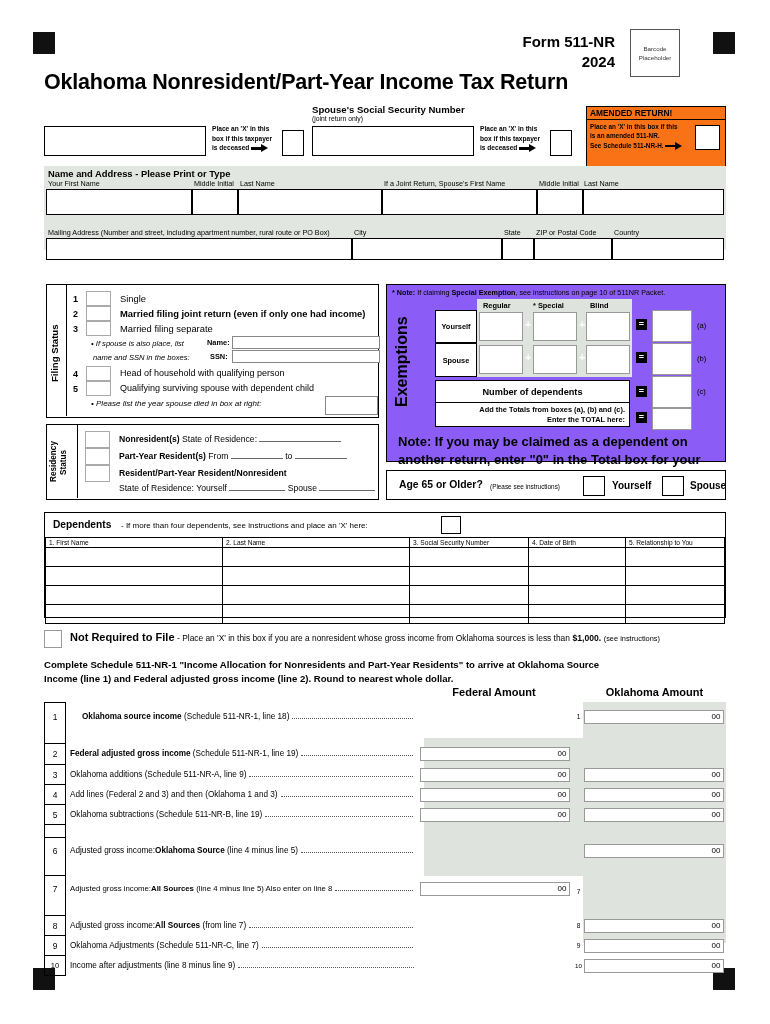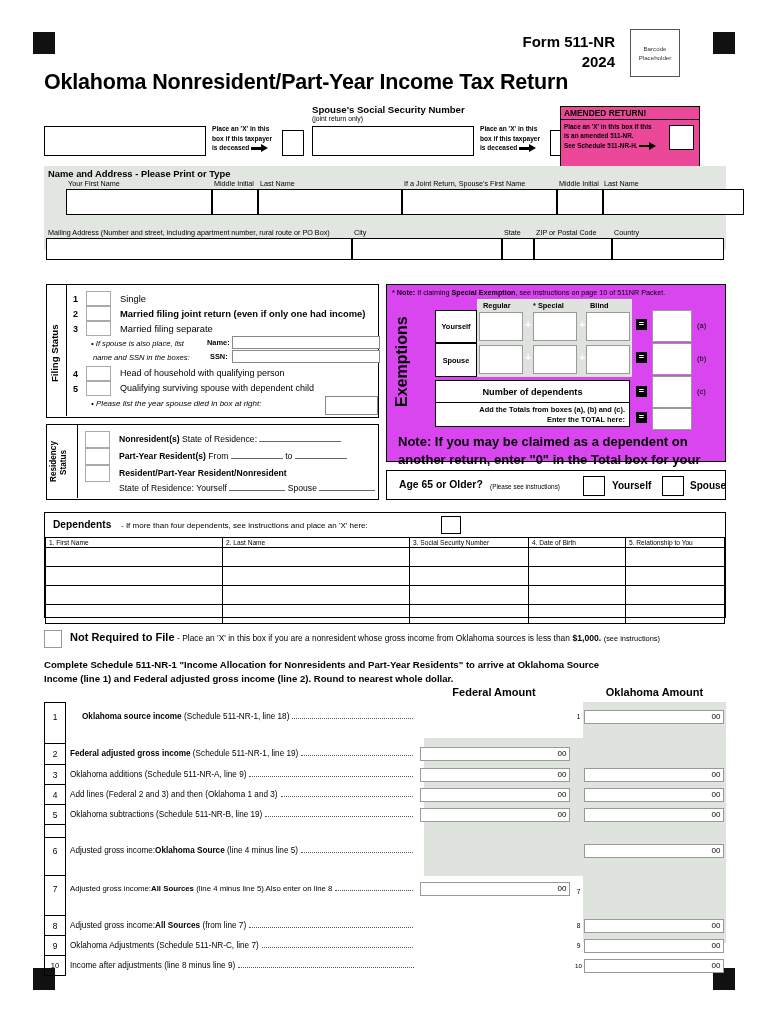--- a/index.html
+++ b/index.html
@@ -29,33 +29,33 @@
 
   
   .ssn-wrap{position:absolute;left:44px;top:108px;width:682px;height:50px;}
   .ssn-title{font-size:9.6px;font-weight:bold;}
   .ssn-sub{font-size:6.8px;}
   .dec{font-size:6.6px;font-weight:bold;line-height:1.45;}
   .arrow{display:inline-block;width:17px;height:5px;position:relative;vertical-align:middle;}
   .arrow:before{content:"";position:absolute;left:0;top:1.5px;width:11px;height:2.5px;background:#000;}
   .arrow:after{content:"";position:absolute;left:10px;top:-1.5px;border-left:7px solid #000;border-top:4.5px solid transparent;border-bottom:4.5px solid transparent;}
 
-  .amend{position:absolute;left:560px;top:106px;width:140px;height:63px;border:1.4px solid #000;background:#ec4899;box-sizing:border-box;}
+  .amend{position:absolute;left:586px;top:106px;width:140px;height:63px;border:1.4px solid #000;background:#f97316;box-sizing:border-box;}
   .amend-h{font-size:8.4px;font-weight:bold;padding:1px 3px;border-bottom:1px solid #000;}
 
   
   .na{position:absolute;left:44px;top:166px;width:682px;height:84px;background:#e2e6e0;}
   .na-h{font-size:9.4px;font-weight:bold;padding:2px 4px 0 4px;}
 
   
   .fs{position:absolute;left:46px;top:284px;width:333px;height:134px;border:1.3px solid #000;background:#fff;box-sizing:border-box;}
   .vert{position:absolute;writing-mode:vertical-rl;transform:rotate(180deg);text-align:center;font-weight:bold;}
 
   
-  .ex{position:absolute;left:386px;top:284px;width:340px;height:178px;border:1.3px solid #000;background:#d946ef;box-sizing:border-box;}
+  .ex{position:absolute;left:386px;top:284px;width:340px;height:178px;border:1.3px solid #000;background:#8b5cf6;box-sizing:border-box;}
 
   
   .res{position:absolute;left:46px;top:424px;width:333px;height:76px;border:1.3px solid #000;background:#fff;box-sizing:border-box;}
   .age{position:absolute;left:386px;top:470px;width:340px;height:30px;border:1.3px solid #000;background:#fff;box-sizing:border-box;}
 
   
   .dep{position:absolute;left:44px;top:512px;width:682px;height:106px;border:1.2px solid #000;background:#fff;box-sizing:border-box;}
   .dep table{border-collapse:collapse;width:100%;}
   .dep td{border:1px solid #000;font-size:6.6px;padding:1px 3px;}
 
@@ -114,21 +114,21 @@
     <div style="position:relative;height:35px;">
       <div class="abs" style="left:3px;top:2px;width:98px;font-size:6.4px;font-weight:bold;line-height:1.45;">
         Place an 'X' in this box if this<br>is an amended 511-NR.<br>See Schedule 511-NR-H. <span class="arrow"></span>
       </div>
       <div class="abs bx" style="left:108px;top:5px;width:25px;height:25px;"></div>
     </div>
   </div>
 
   <div class="na">
     <div class="na-h">Name and Address - Please Print or Type</div>
-    <div style="position:relative;height:40px;margin-left:20px;">
+    <div style="position:relative;height:40px;">
       <div class="abs lbl" style="left:4px;top:0;">Your First Name</div>
       <div class="abs lbl" style="left:150px;top:0;">Middle Initial</div>
       <div class="abs lbl" style="left:196px;top:0;">Last Name</div>
       <div class="abs lbl" style="left:340px;top:0;">If a Joint Return, Spouse's First Name</div>
       <div class="abs lbl" style="left:495px;top:0;">Middle Initial</div>
       <div class="abs lbl" style="left:540px;top:0;">Last Name</div>
       <div class="abs bx" style="left:2px;top:10px;width:146px;height:26px;"></div>
       <div class="abs bx" style="left:148px;top:10px;width:46px;height:26px;"></div>
       <div class="abs bx" style="left:194px;top:10px;width:144px;height:26px;"></div>
       <div class="abs bx" style="left:338px;top:10px;width:155px;height:26px;"></div>

